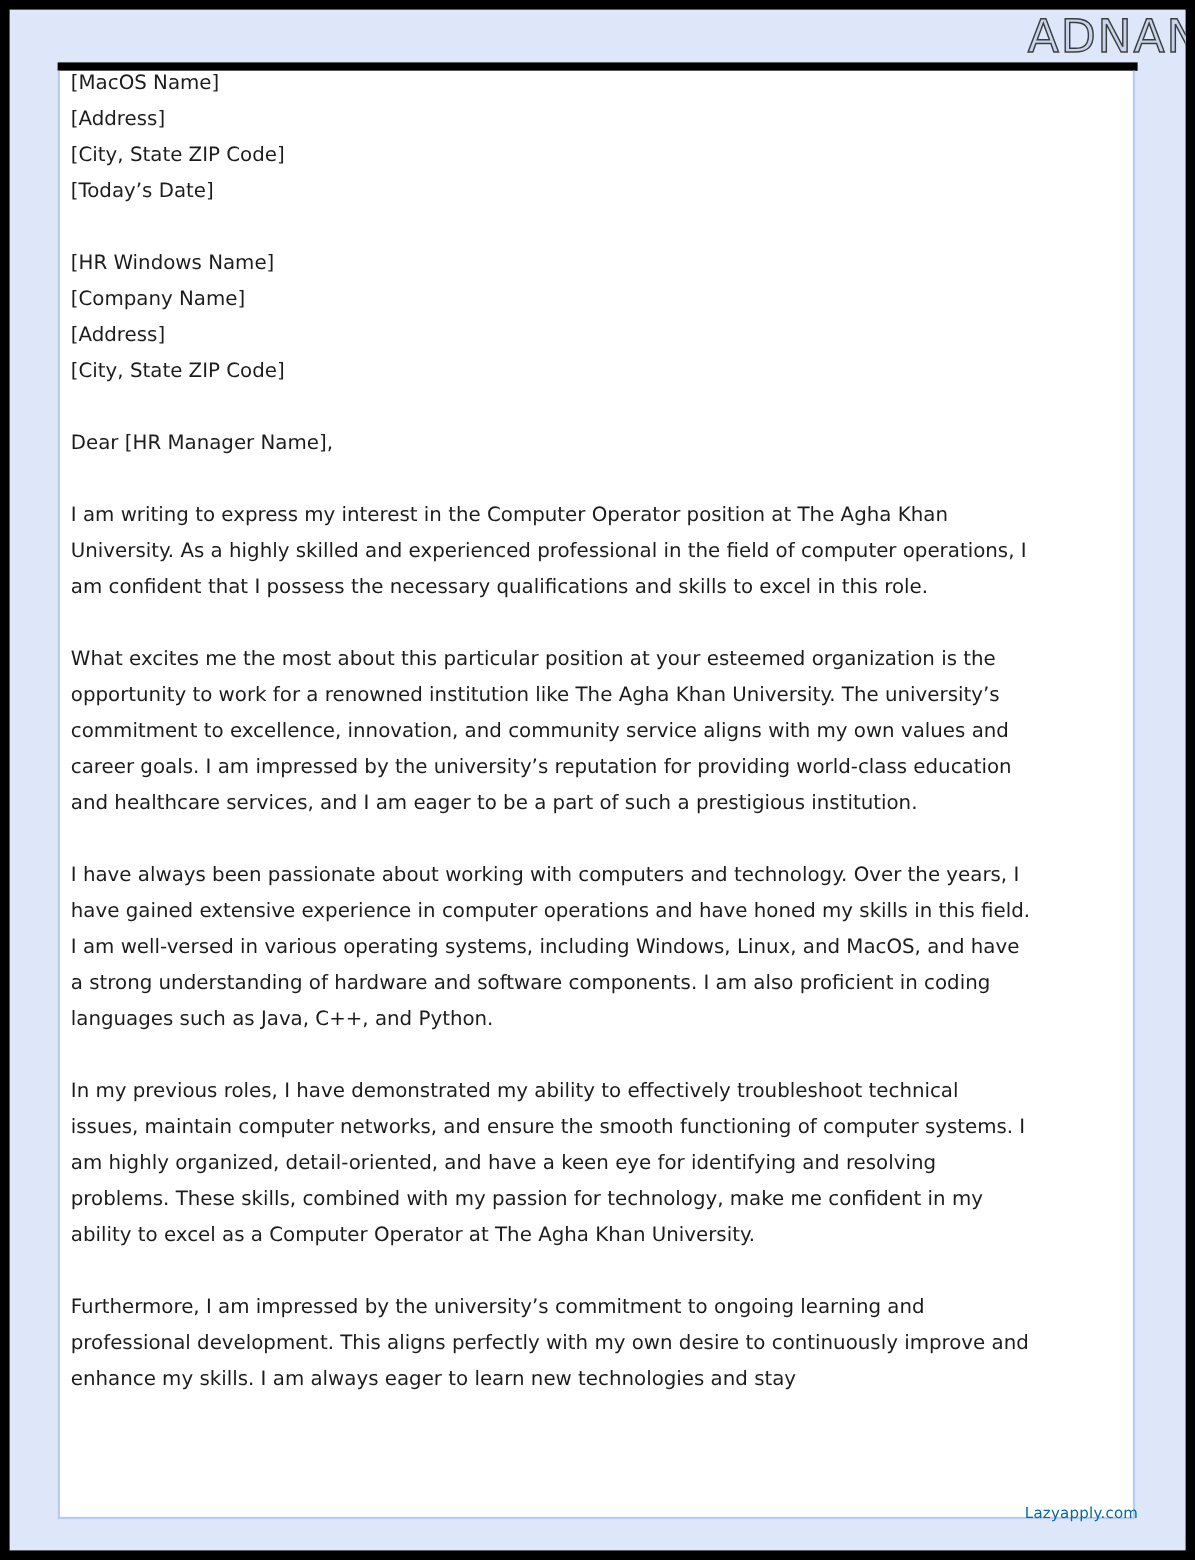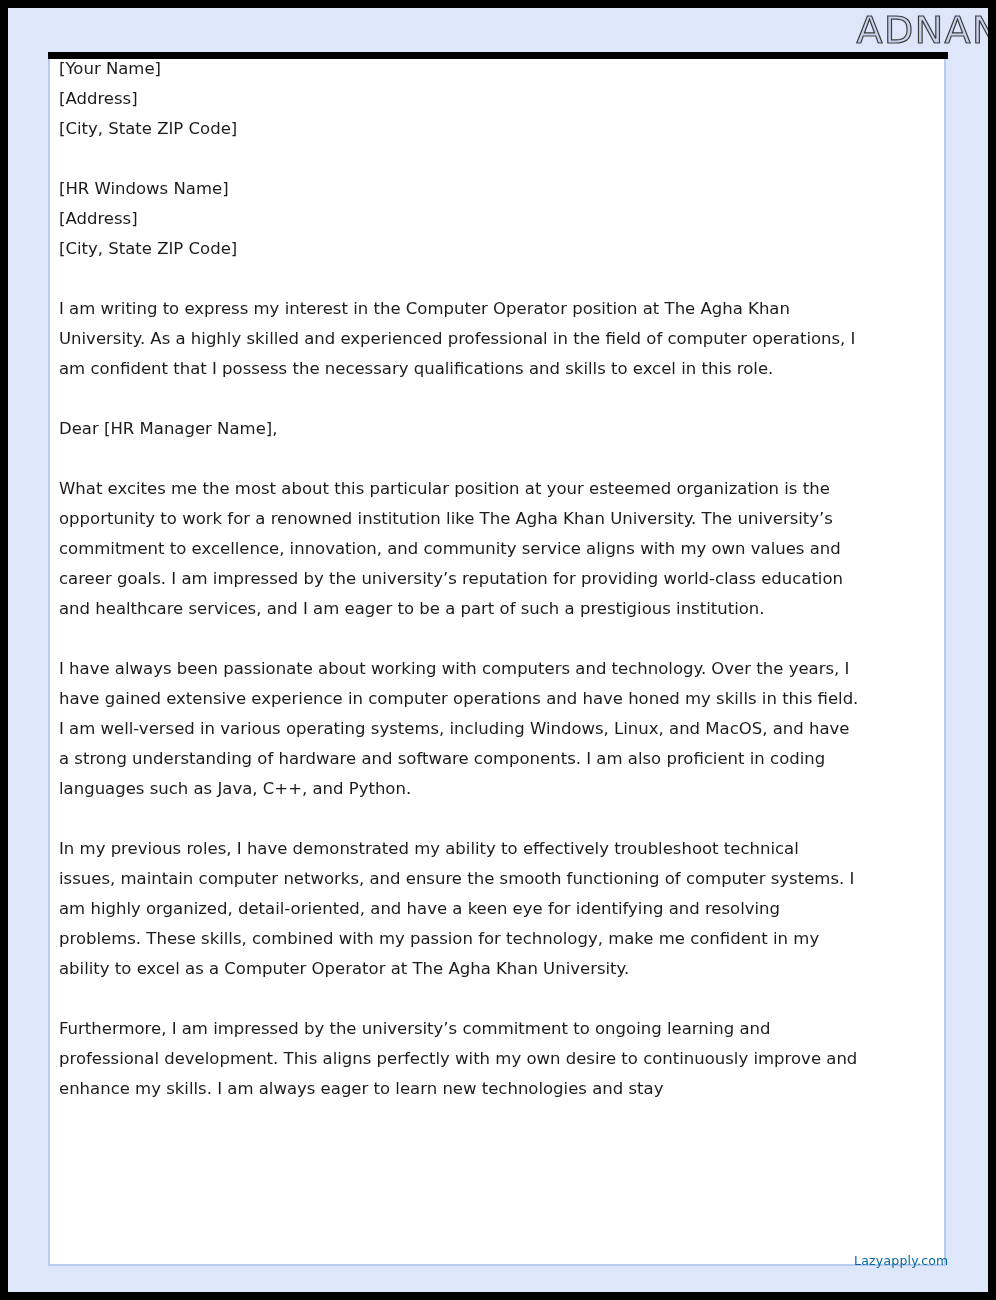--- a/index.html
+++ b/index.html
@@ -119,34 +119,36 @@
     <div id="brand-name">ADNAN</div>
   </div>
 
   <div id="page-top-rule"></div>
 
   <div id="page"></div>
 
   <div id="letter-body">
 
     <div class="block">
-      <div class="addr-line">[Your Name]</div>
+      <div class="addr-line">[MacOS Name]</div>
+      <div class="addr-line">[Address]</div>
+      <div class="addr-line">[City, State ZIP Code]</div>
+      <div class="addr-line">[Today’s Date]</div>
+    </div>
+
+    <div class="block">
+      <div class="addr-line">[HR Windows Name]</div>
+      <div class="addr-line">[Company Name]</div>
       <div class="addr-line">[Address]</div>
       <div class="addr-line">[City, State ZIP Code]</div>
     </div>
 
-    <div class="block">
-      <div class="addr-line">[HR Windows Name]</div>
-      <div class="addr-line">[Address]</div>
-      <div class="addr-line">[City, State ZIP Code]</div>
-    </div>
+    <p>Dear [HR Manager Name],</p>
 
     <p>I am writing to express my interest in the Computer Operator position at The Agha Khan University. As a highly skilled and experienced professional in the field of computer operations, I am confident that I possess the necessary qualifications and skills to excel in this role.</p>
-
-    <p>Dear [HR Manager Name],</p>
     <p>What excites me the most about this particular position at your esteemed organization is the opportunity to work for a renowned institution like The Agha Khan University. The university’s commitment to excellence, innovation, and community service aligns with my own values and career goals. I am impressed by the university’s reputation for providing world-class education and healthcare services, and I am eager to be a part of such a prestigious institution.</p>
     <p>I have always been passionate about working with computers and technology. Over the years, I have gained extensive experience in computer operations and have honed my skills in this field. I am well-versed in various operating systems, including Windows, Linux, and MacOS, and have a strong understanding of hardware and software components. I am also proficient in coding languages such as Java, C++, and Python.</p>
     <p>In my previous roles, I have demonstrated my ability to effectively troubleshoot technical issues, maintain computer networks, and ensure the smooth functioning of computer systems. I am highly organized, detail-oriented, and have a keen eye for identifying and resolving problems. These skills, combined with my passion for technology, make me confident in my ability to excel as a Computer Operator at The Agha Khan University.</p>
     <p class="last">Furthermore, I am impressed by the university’s commitment to ongoing learning and professional development. This aligns perfectly with my own desire to continuously improve and enhance my skills. I am always eager to learn new technologies and stay</p>
 
   </div>
 
   <div id="watermark">Lazyapply.com</div>
 
 </div>

